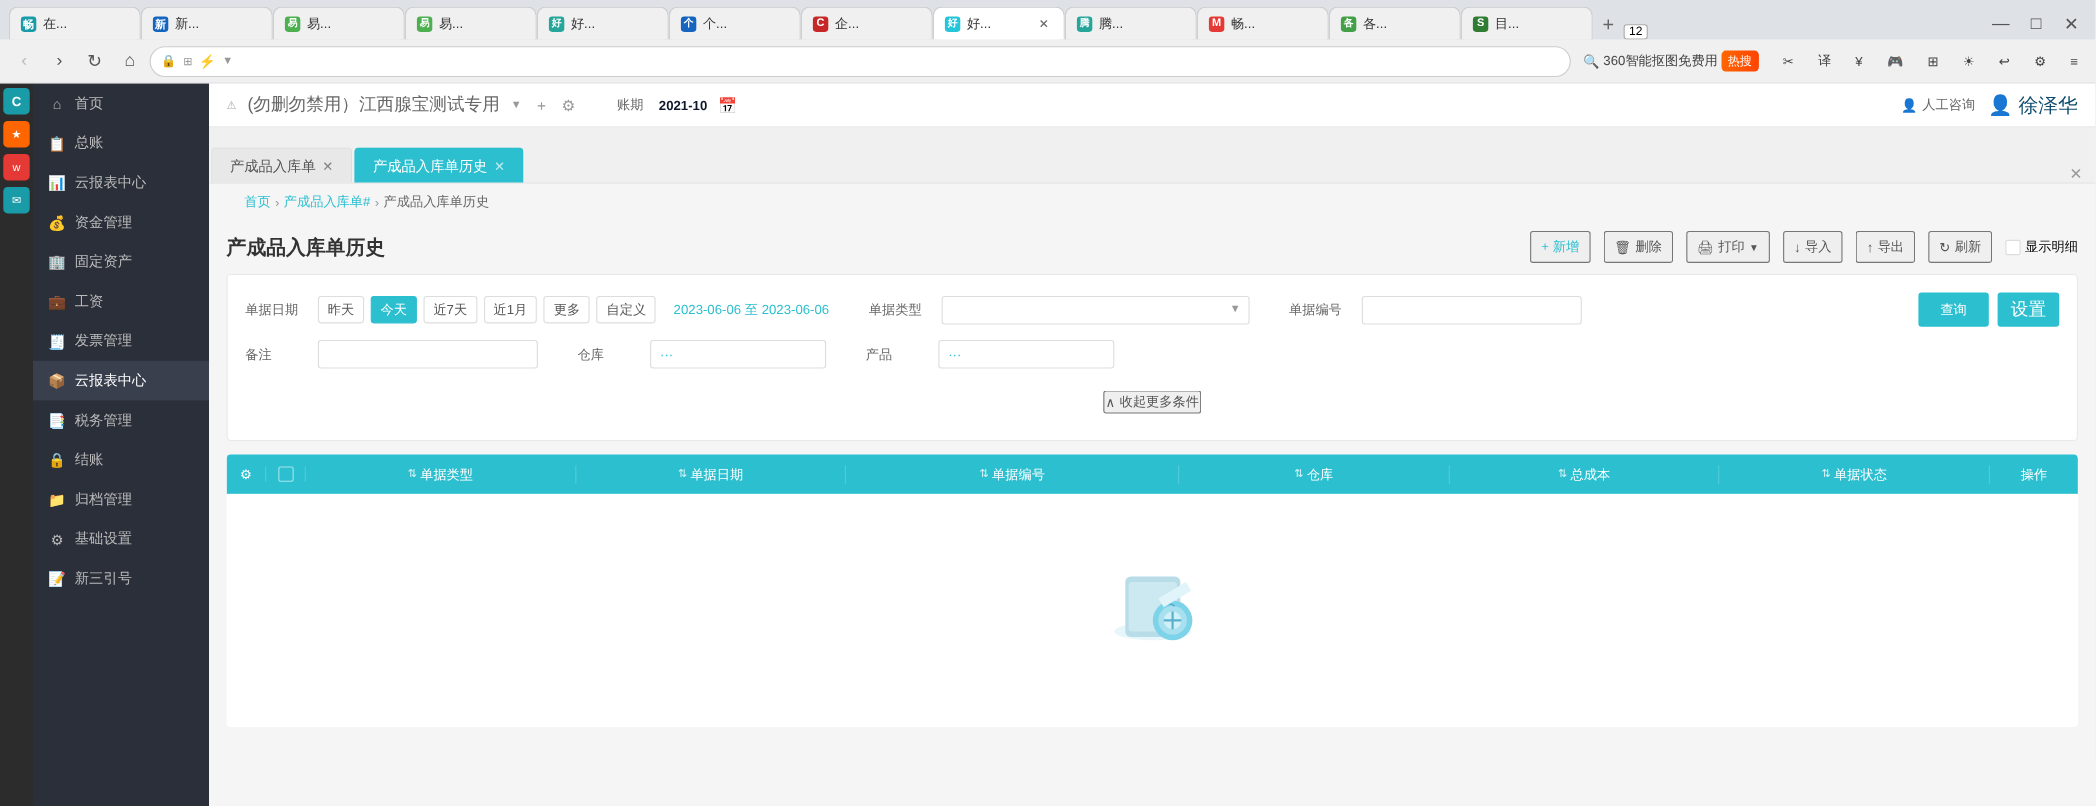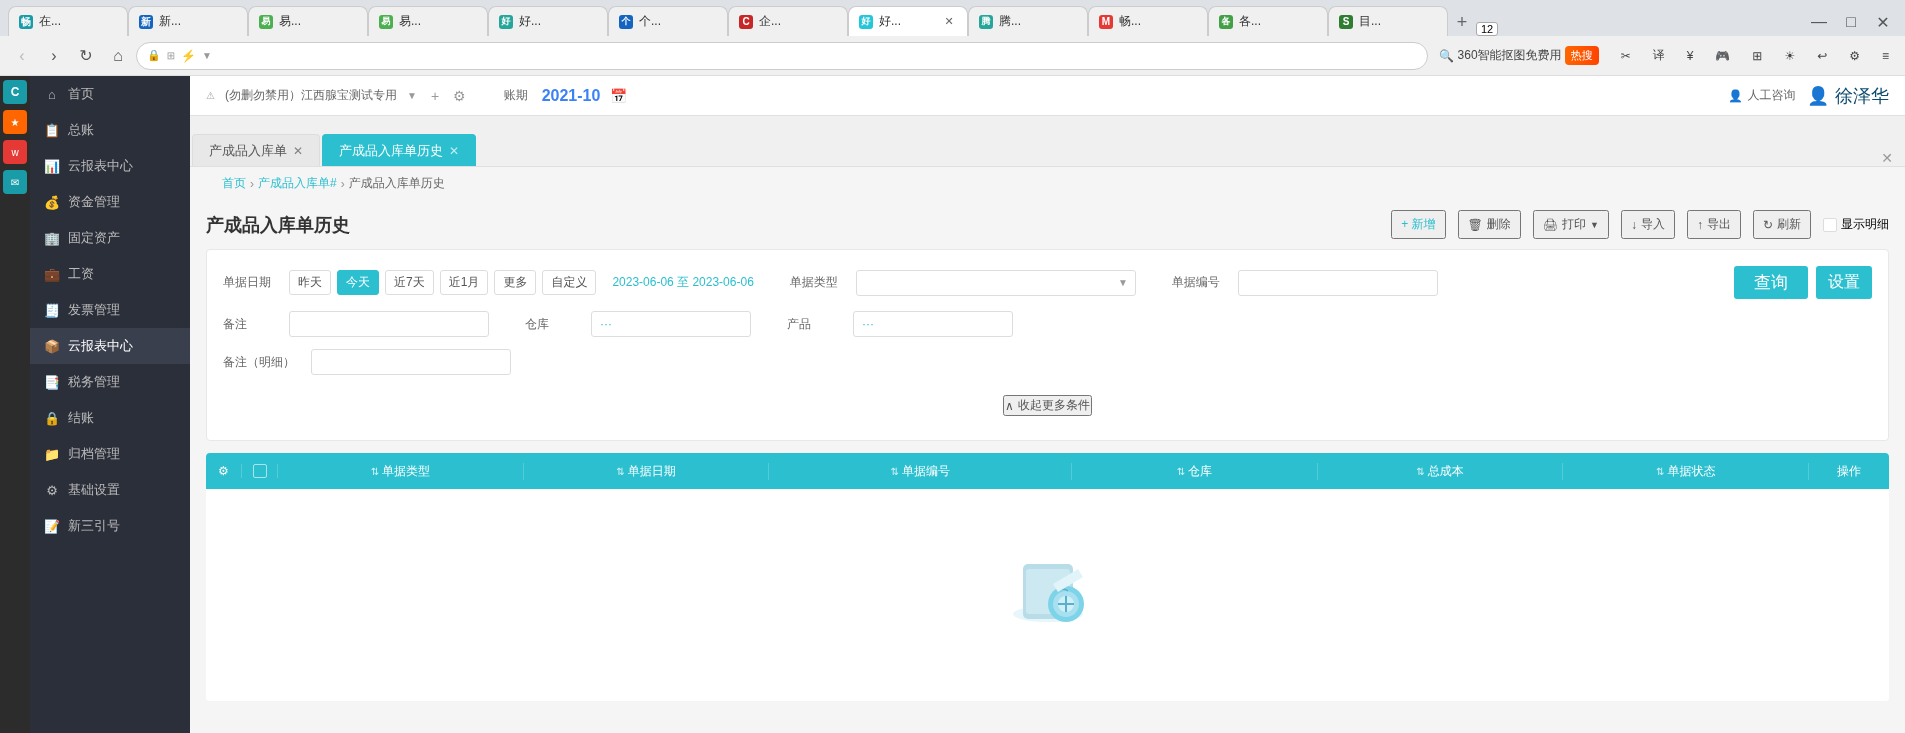--- a/index.html
+++ b/index.html
@@ -39,21 +39,21 @@
     .sidebar-logo-sub { color: #b0e8ee; font-size: 10px; }
     .sidebar-menu { flex: 1; overflow-y: auto; }
     .sidebar-item { display: flex; align-items: center; gap: 8px; padding: 9px 14px; cursor: pointer; color: #bbb; font-size: 13px; }
     .sidebar-item.active { background: #3a3f4e; color: #fff; }
     .sidebar-item-icon { width: 16px; text-align: center; }
 
     
     .main-content { flex: 1; display: flex; flex-direction: column; background: #f5f5f5; overflow: hidden; }
     .main-header { height: 40px; background: #fff; border-bottom: 1px solid #e0e0e0; display: flex; align-items: center; padding: 0 16px; gap: 10px; }
     .period-label { color: #666; font-size: 12px; }
-    .period-value { color: #3b82f6; font-size: 16px; font-weight: bold; }
+    .period-value { color: #0f172a; font-size: 12px; font-weight: bold; }
     .header-right { margin-left: auto; display: flex; align-items: center; gap: 12px; }
     .user-service { color: #666; font-size: 12px; cursor: pointer; display: flex; align-items: center; gap: 4px; }
     .user-name { color: #0c4a6e; font-size: 18px; }
 
     
     .page-tabs { height: 51px; background: #f0f0f0; display: flex; align-items: flex-end; border-bottom: 1px solid #e0e0e0; }
     .page-tab { height: 32px; padding: 0 16px; display: flex; align-items: center; gap: 6px; font-size: 13px; color: #555; cursor: pointer; border: 1px solid #ddd; border-bottom: none; background: #e8e8e8; border-radius: 4px 4px 0 0; margin-left: 2px; }
     .page-tab.active { background: #2bbfcf; color: #fff; border-color: #2bbfcf; }
     .page-tab-close { font-size: 12px; color: inherit; opacity: 0.7; }
     .breadcrumb { padding: 8px 16px; display: flex; align-items: center; gap: 4px; font-size: 12px; color: #666; }
@@ -74,21 +74,21 @@
     .search-label { color: #666; font-size: 12px; min-width: 50px; }
     .date-filter { display: flex; align-items: flex-end; gap: 6px; }
     .date-btn { padding: 3px 8px; border-radius: 3px; border: 1px solid #ddd; background: #fff; font-size: 12px; color: #555; cursor: pointer; }
     .date-btn.active { background: #2bbfcf; color: #fff; border-color: #2bbfcf; }
     .date-range { color: #2bbfcf; font-size: 12px; }
     .search-input { height: 26px; border: 1px solid #ddd; border-radius: 3px; padding: 0 8px; font-size: 12px; width: 200px; }
     .search-select { height: 26px; border: 1px solid #ddd; border-radius: 3px; padding: 0 8px; font-size: 12px; min-width: 280px; background: #fff; cursor: pointer; display: flex; align-items: center; justify-content: space-between; }
     .collapse-row { display: flex; justify-content: center; padding: 8px 0; }
     .collapse-btn { color: #555; font-size: 12px; cursor: pointer; display: flex; align-items: center; gap: 4px; }
     .action-btns { display: flex; gap: 8px; margin-left: auto; }
-    .btn-query { background: #2bbfcf; color: #fff; border: none; border-radius: 3px; padding: 5px 20px; font-size: 17px; cursor: pointer; }
+    .btn-query { background: #2bbfcf; color: #fff; border: none; border-radius: 3px; padding: 5px 20px; font-size: 12px; cursor: pointer; }
     .btn-settings { background: #2bbfcf; color: #fff; border: none; border-radius: 3px; padding: 5px 12px; font-size: 16px; cursor: pointer; }
 
     
     .table-container { background: #fff; border-radius: 4px; overflow: hidden; }
     .table-header { background: #2bbfcf; display: flex; align-items: center; height: 36px; }
     .th { display: flex; align-items: center; justify-content: center; color: #fff; font-size: 12px; padding: 0 8px; border-right: 1px solid rgba(255,255,255,0.2); gap: 3px; }
     .th:last-child { border-right: none; }
     .th-gear { width: 36px; }
     .th-check { width: 36px; }
     .th-type { flex: 1.2; }
@@ -283,21 +283,21 @@
           <span class="sidebar-item-icon">📝</span>
           <span>新三引号</span>
         </div>
       </div>
     </div>
 
     <div class="main-content">
 
       <div class="main-header">
         <span style="color:#aaa; font-size:10px;">⚠</span>
-        <span style="color:#666; font-size:12px;">(勿删勿禁用）江西腺宝测试专用</span>
+        <span style="color:#666; font-size:16px;">(勿删勿禁用）江西腺宝测试专用</span>
         <span style="color:#999; font-size:10px; cursor:pointer;">▼</span>
         <span style="color:#999; font-size:14px; cursor:pointer; margin-left:4px;">+</span>
         <span style="color:#999; font-size:14px; cursor:pointer; margin-left:4px;">⚙</span>
         <span class="period-label" style="margin-left:8px;padding-left:20px;">账期</span>
         <span class="period-value" style="margin-left:4px;">2021-10</span>
         <span style="color:#2bbfcf; font-size:14px; cursor:pointer;">📅</span>
         <div class="header-right">
           <div class="user-service">
             <span>👤</span>
             <span>人工咨询</span>
@@ -408,24 +408,20 @@
             </div>
 
             <span class="search-label" style="margin-left:20px;">产品</span>
             <div class="select-wrapper">
               <div class="search-select" style="min-width:160px;">
                 <span style="color:#2bbfcf;">···</span>
               </div>
             </div>
           </div>
 
-          <div class="search-row">
-            <span class="search-label">备注（明细）</span>
-            <input class="search-input" type="text" style="">
-          </div>
 
           <div class="collapse-row">
             <button class="collapse-btn">
               <span>∧</span>
               <span>收起更多条件</span>
             </button>
           </div>
         </div>
 
         <div class="table-container">

